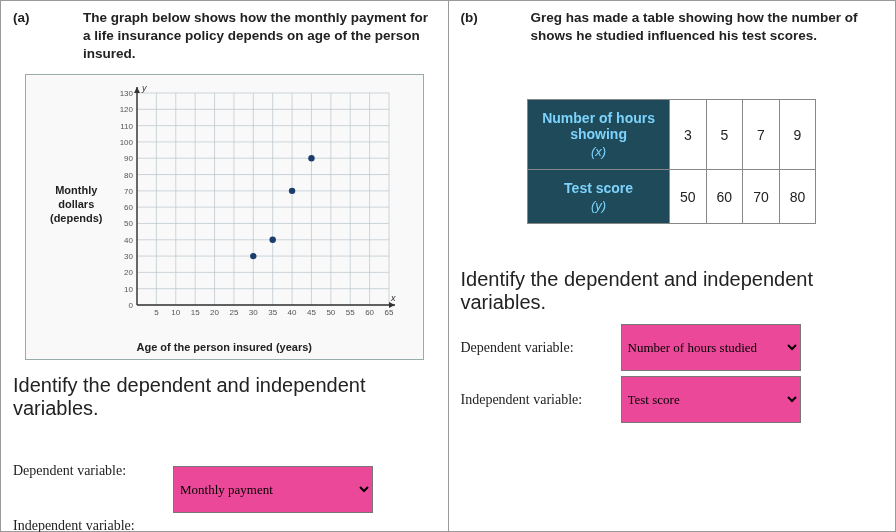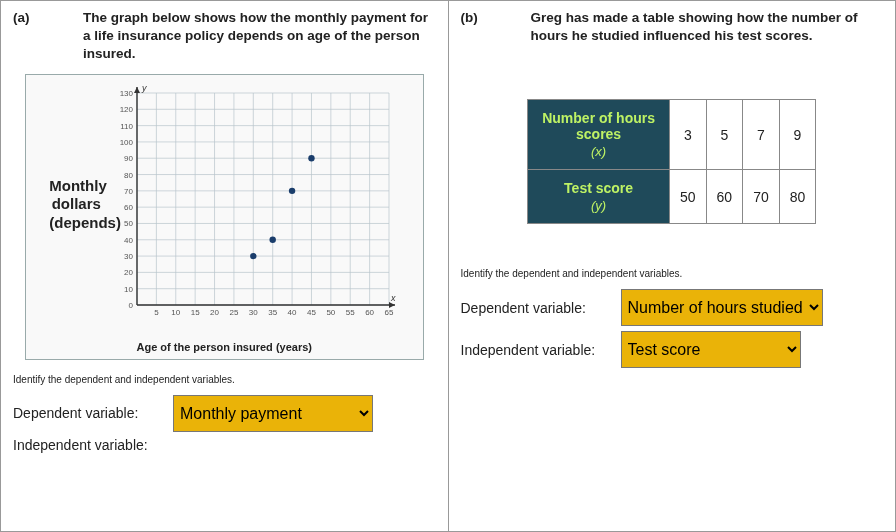--- a/index.html
+++ b/index.html
@@ -6,36 +6,36 @@
     body { font-family: Arial, sans-serif; width: 896px; height: 532px; background: #fff; color: #222; }
     .container { display: flex; width: 100%; height: 100%; border: 1px solid #999; }
     .column { flex: 1; padding: 8px 12px; }
     .column-a { border-right: 1px solid #999; }
     .prompt { font-size: 13.5px; line-height: 1.35; margin-bottom: 10px; display: flex; }
     .prompt-label { font-weight: bold; margin-right: 8px; min-width: 22px; }
     .prompt-text { flex: 1; font-weight: bold; margin-left: 40px; }
 
     .chart-wrap { border: 1px solid #9aa; padding: 10px 10px 6px 10px; margin: 4px 12px 14px 12px; background: #f9f9f9; display: flex; flex-direction: column; align-items: center; }
     .chart-row { display: flex; align-items: center; }
-    .ylabel { font-size: 15px; font-weight: bold; line-height: 1.25; margin-right: 6px; text-align: center; width: 54px; }
+    .ylabel { font-size: 11px; font-weight: bold; line-height: 1.25; margin-right: 6px; text-align: center; width: 54px; }
     .plot-area { position: relative; }
     svg.grid { display: block; }
     .xlabel { font-size: 11px; font-weight: bold; margin-top: 16px; }
 
     .table-wrap { display: flex; justify-content: center; margin: 54px 0 44px 0; }
     table.data { border-collapse: collapse; font-size: 14px; }
-    table.data th { background: #1f4a5a; color: #bef264; font-weight: bold; padding: 10px 14px; border: 1px solid #888; text-align: center; }
+    table.data th { background: #1f4a5a; color: #7dd3fc; font-weight: bold; padding: 10px 14px; border: 1px solid #888; text-align: center; }
     table.data th .sub { font-style: italic; font-weight: normal; display: block; margin-top: 2px; font-size: 13px;}
     table.data td { padding: 14px 10px; border: 1px solid #888; text-align: center; min-width: 34px; background:#fff;}
 
-    .instruct { font-size: 10px; margin: 8px 0 10px 0; }
-    .field-row { font-size: 14px; margin: 5px 0; display: flex; align-items: center; }
+    .instruct { font-size: 20px; margin: 8px 0 10px 0; }
+    .field-row { font-size: 14px; margin: 5px 0; display: flex; align-items: center; font-family: Liberation Serif, serif; }
     .field-row .label { width: 160px; }
-    select { font-size: 16px; padding: 8px 2px; border: 1px solid #777; background: #eab308; font-family: inherit; min-width: 200px; }
-    .select-a { min-width: 200px; }
+    select { font-size: 13px; padding: 14px 2px; border: 1px solid #777; background: #ec4899; font-family: inherit; min-width: 200px; }
+    .select-a { min-width: 200px; margin-top: 36px; }
     .select-b { min-width: 180px; }
   </style>
 </head>
 <body>
 
 <div class="container">
 
   <div class="column column-a">
     <div class="prompt">
       <div class="prompt-label">(a)</div>
@@ -130,30 +130,30 @@
       </select>
     </div>
     <div class="field-row">
       <span class="label">Independent variable:</span>
     </div>
   </div>
 
   <div class="column">
     <div class="prompt">
       <div class="prompt-label">(b)</div>
-      <div class="prompt-text">Greg has made a table showing how the number of hours he studied influenced his test scores.</div>
+      <div class="prompt-text">Greg has made a table showing how the number of shows he studied influenced his test scores.</div>
     </div>
 
     <div class="table-wrap">
       <table class="data">
         <tbody>
             <tr>
           <th>
             <span>Number of hours</span><br>
-            <span>scores</span>
+            <span>showing</span>
             <span class="sub">(x)</span>
           </th>
           <td>3</td>
           <td>5</td>
           <td>7</td>
           <td>9</td>
         </tr>
         <tr>
           <th>
             <span>Test score</span>

